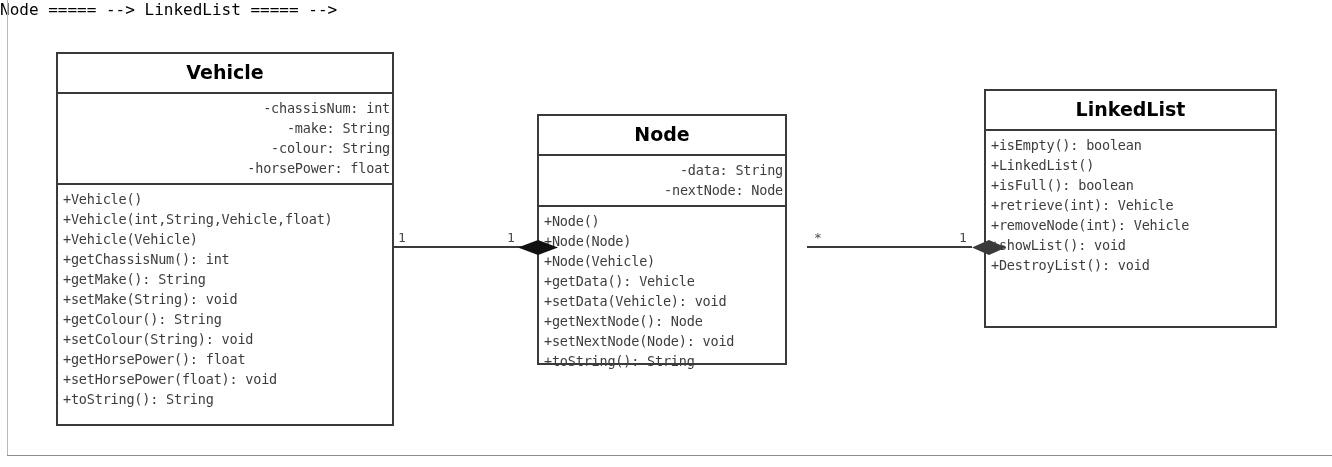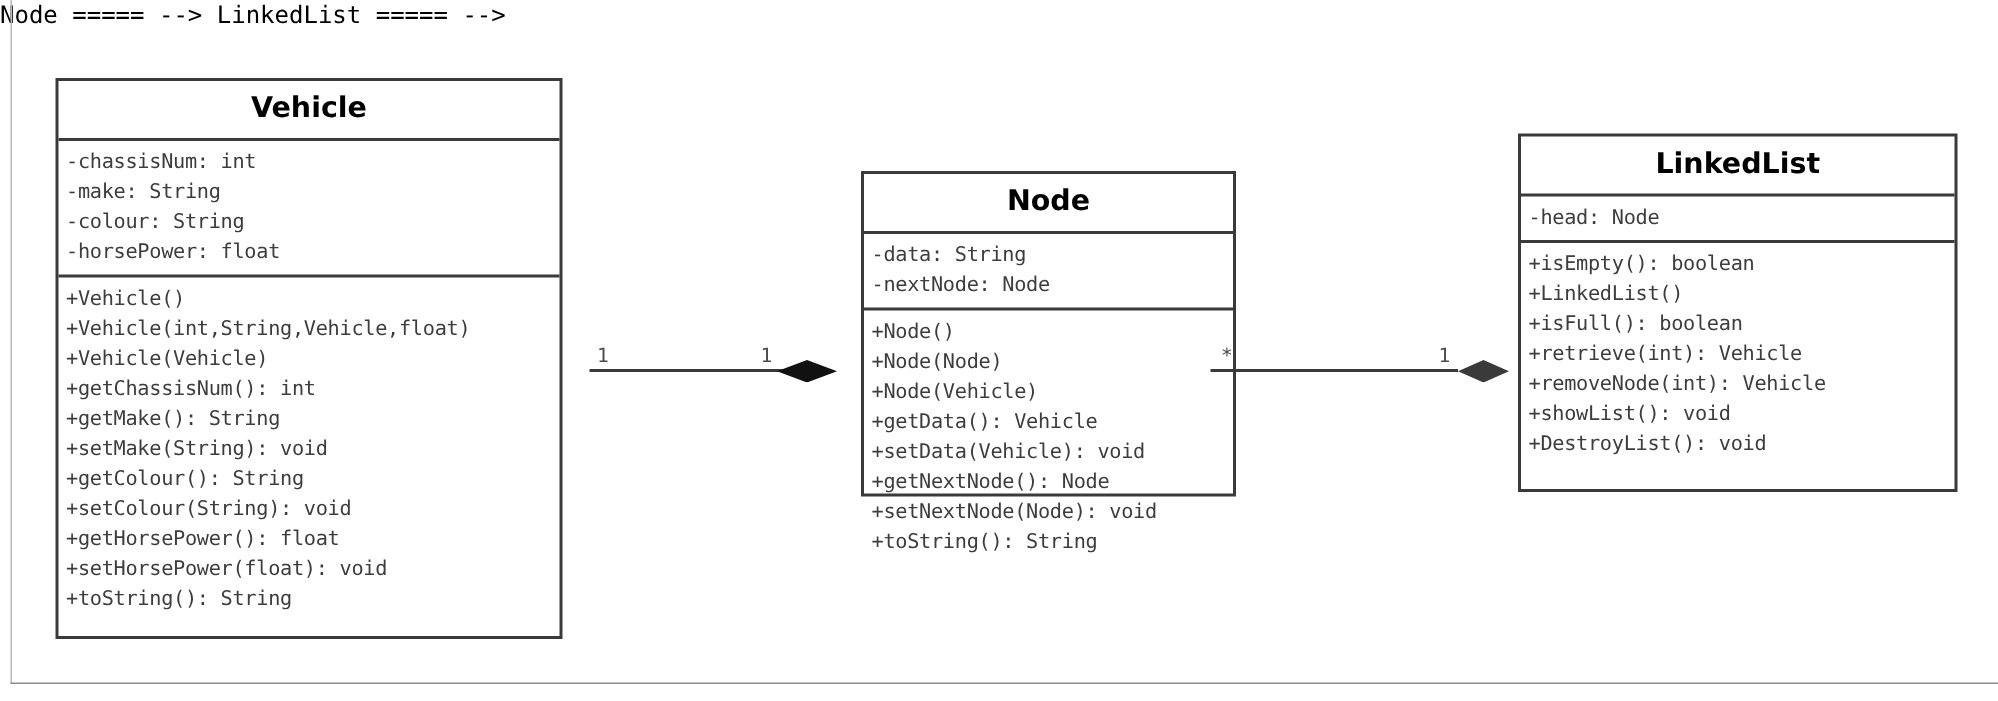--- a/index.html
+++ b/index.html
@@ -57,20 +57,21 @@
     border-bottom: 2px solid #3a3a3a;
     white-space: nowrap;
   }
 
   .uml-compartment {
     padding: 4px 0 5px 0;
   }
 
   .uml-compartment.attributes {
     border-bottom: 2px solid #3a3a3a;
+    text-align: right;
   }
 
   .uml-member {
     font-family: "DejaVu Sans Mono", "Liberation Mono", monospace;
     font-size: 13.5px;
     color: #3d3d3d;
     line-height: 20px;
     padding: 0 2px 0 5px;
     white-space: nowrap;
     letter-spacing: -0.2px;
@@ -112,21 +113,21 @@
 </style>
 </head>
 <body>
 
 <div id="canvas">
 
   <div class="page-rule-v"></div>
   <div class="page-rule-h"></div>
 
   
-  <div class="uml-class" id="class-vehicle" style="left:37px; top:52px; width:338px; height:374px;">
+  <div class="uml-class" id="class-vehicle" style="left:56px; top:52px; width:338px; height:374px;">
     <div class="uml-class-name">Vehicle</div>
     <div class="uml-compartment attributes">
       <div class="uml-member">-chassisNum: int</div>
       <div class="uml-member">-make: String</div>
       <div class="uml-member">-colour: String</div>
       <div class="uml-member">-horsePower: float</div>
     </div>
     <div class="uml-compartment methods">
       <div class="uml-member">+Vehicle()</div>
       <div class="uml-member">+Vehicle(int,String,Vehicle,float)</div>
@@ -136,44 +137,41 @@
       <div class="uml-member">+setMake(String): void</div>
       <div class="uml-member">+getColour(): String</div>
       <div class="uml-member">+setColour(String): void</div>
       <div class="uml-member">+getHorsePower(): float</div>
       <div class="uml-member">+setHorsePower(float): void</div>
       <div class="uml-member">+toString(): String</div>
     </div>
   </div>
 
   
-  <div class="uml-class" id="class-node" style="left:574px; top:114px; width:250px; height:217px;">
+  <div class="uml-class" id="class-node" style="left:537px; top:114px; width:250px; height:251px;">
     <div class="uml-class-name">Node</div>
     <div class="uml-compartment attributes">
       <div class="uml-member">-data: String</div>
       <div class="uml-member">-nextNode: Node</div>
     </div>
     <div class="uml-compartment methods">
       <div class="uml-member">+Node()</div>
       <div class="uml-member">+Node(Node)</div>
       <div class="uml-member">+Node(Vehicle)</div>
       <div class="uml-member">+getData(): Vehicle</div>
       <div class="uml-member">+setData(Vehicle): void</div>
       <div class="uml-member">+getNextNode(): Node</div>
       <div class="uml-member">+setNextNode(Node): void</div>
       <div class="uml-member">+toString(): String</div>
     </div>
   </div>
 
   
-  <div class="uml-class" id="class-linkedlist" style="left:1012px; top:89px; width:293px; height:239px;">
+  <div class="uml-class" id="class-linkedlist" style="left:984px; top:89px; width:293px; height:239px;">
     <div class="uml-class-name">LinkedList</div>
-    <div class="uml-compartment attributes">
-      <div class="uml-member">-head: Node</div>
-    </div>
     <div class="uml-compartment methods">
       <div class="uml-member">+isEmpty(): boolean</div>
       <div class="uml-member">+LinkedList()</div>
       <div class="uml-member">+isFull(): boolean</div>
       <div class="uml-member">+retrieve(int): Vehicle</div>
       <div class="uml-member">+removeNode(int): Vehicle</div>
       <div class="uml-member">+showList(): void</div>
       <div class="uml-member">+DestroyList(): void</div>
     </div>
   </div>

